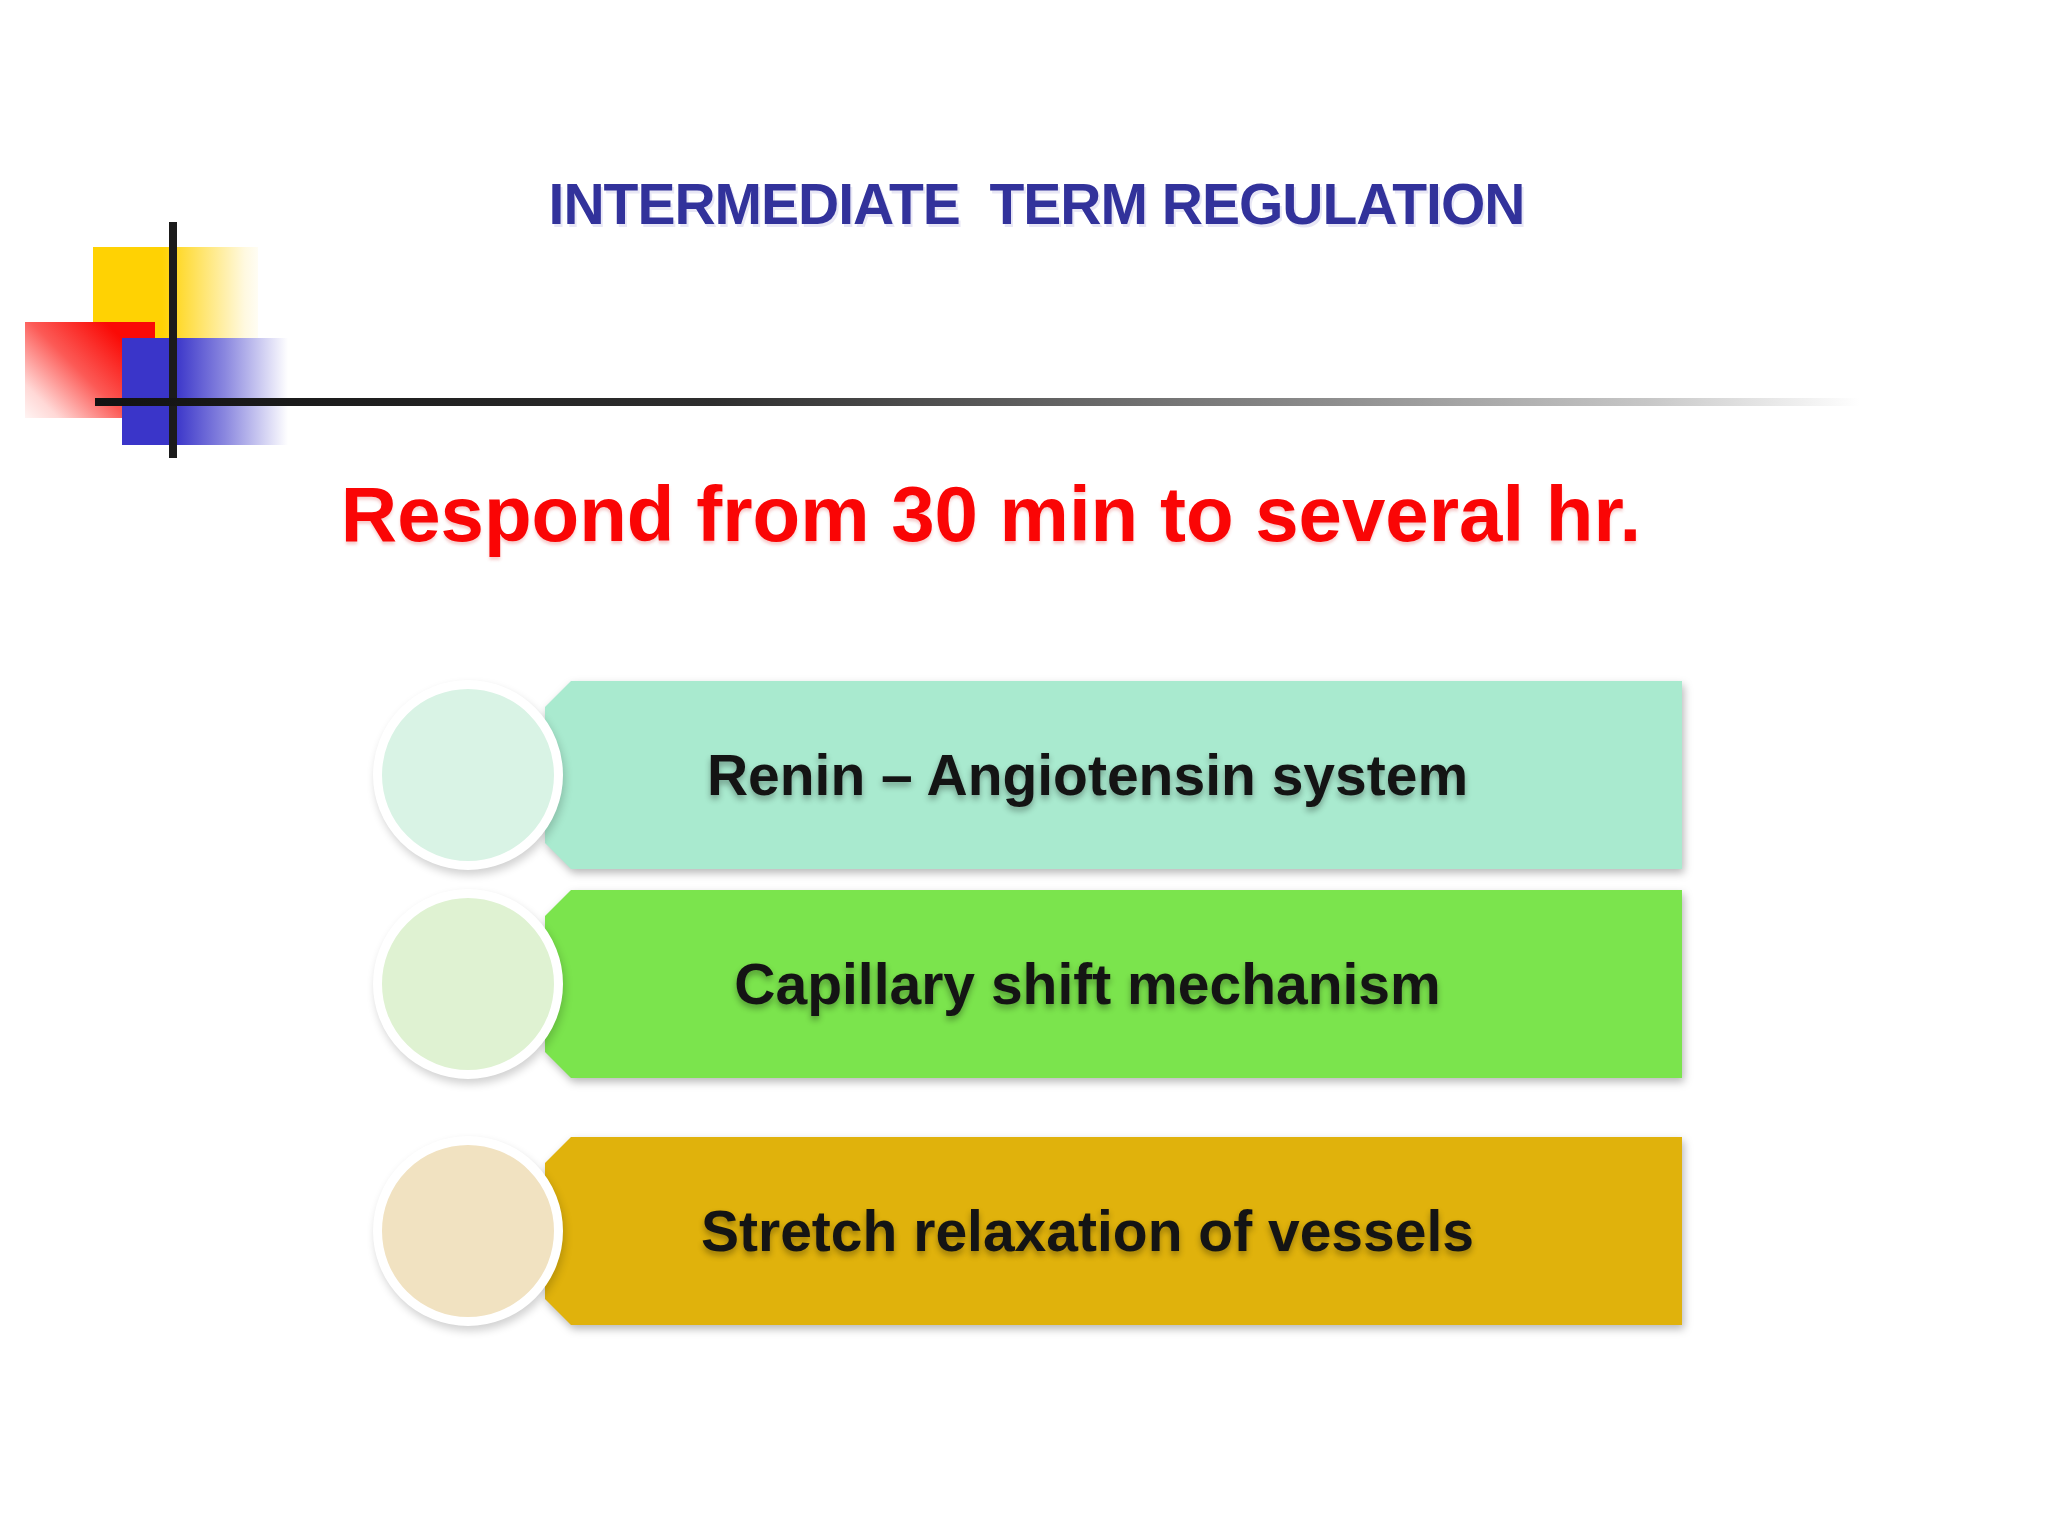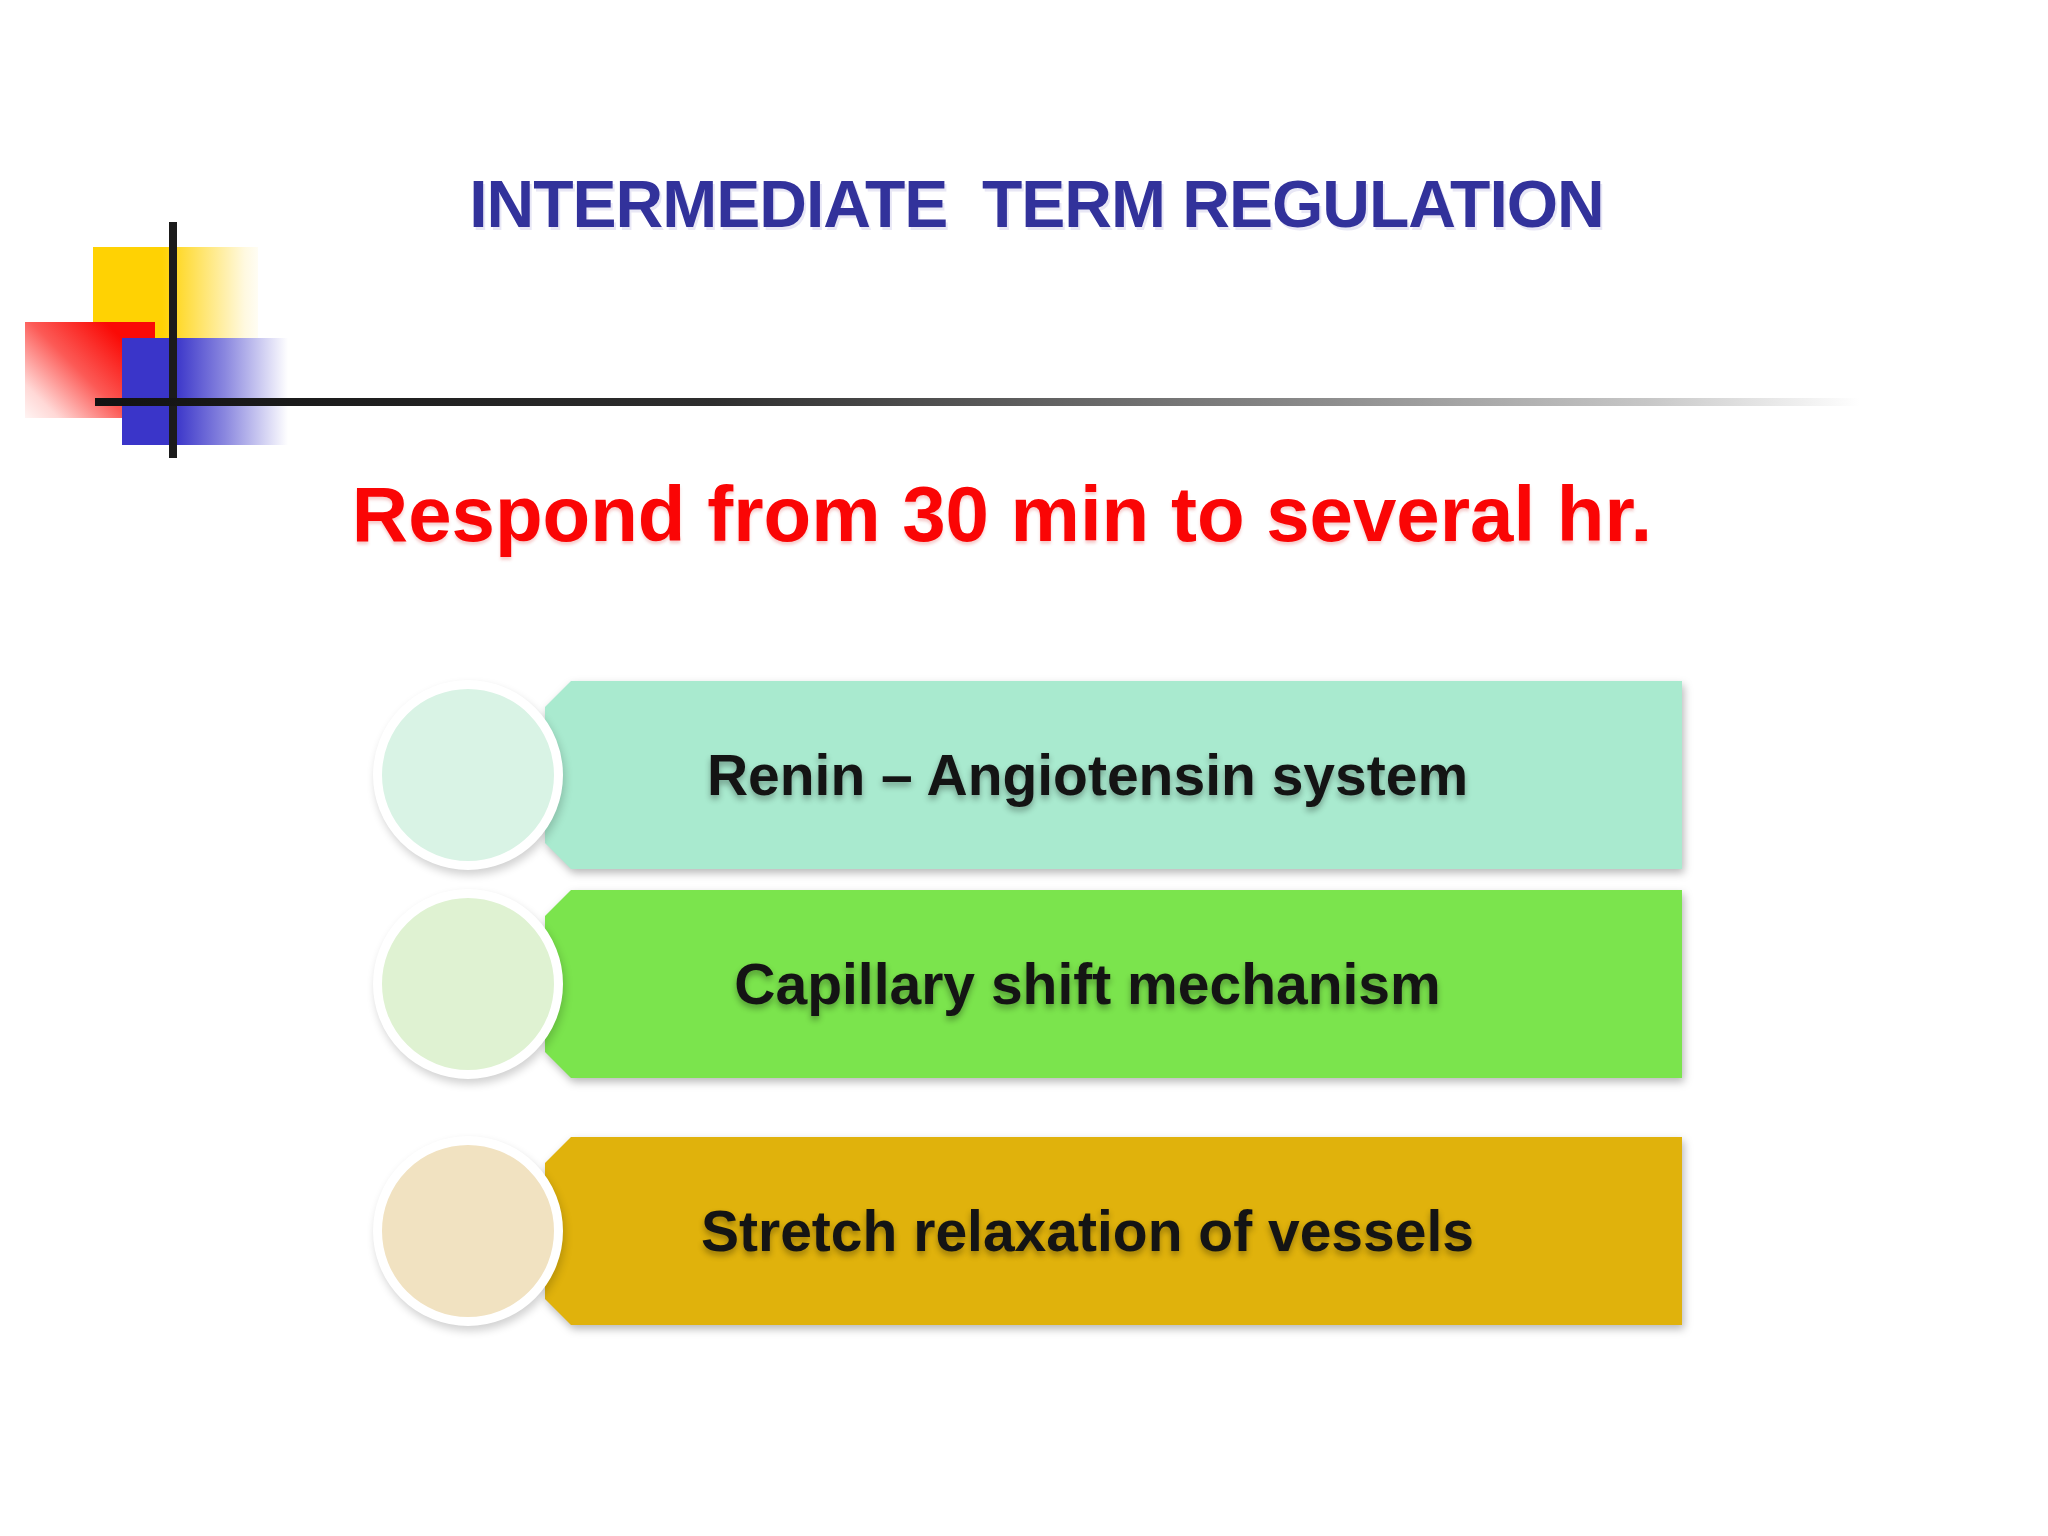--- a/index.html
+++ b/index.html
@@ -27,32 +27,31 @@
   }
   .title-rule {
     position:absolute; left:95px; top:398px; width:1765px; height:8px;
     background:linear-gradient(to right, #121212 0%, #2e2e2e 35%, #8d8d8d 70%, #c7c7c7 88%, rgba(255,255,255,0) 100%);
   }
 
   
   .title {
     position:absolute; left:25px; right:0; top:152px;
     text-align:center; color:var(--title-color);
-    font-size:66px; font-weight:bold; line-height:104px; letter-spacing:-1px;
+    font-size:57px; font-weight:bold; line-height:104px; letter-spacing:-1px;
     white-space:pre-wrap;
     text-shadow:2px 3px 0 rgba(130,120,200,0.18);
   }
 
   
   .subtitle {
     position:absolute; left:0; top:460px; width:1982px;
     text-align:center; color:var(--subtitle-color);
     font-size:78px; font-weight:bold; line-height:108px;
     text-shadow:0 3px 3px rgba(220,60,60,0.25);
-    padding-left:11px;
   }
 
   
   .row { position:absolute; left:373px; width:1309px; height:188px; }
   .row.r0 { top:681px; }
   .row.r1 { top:890px; }
   .row.r2 { top:1137px; }
 
   .banner-wrap {
     position:absolute; left:172px; right:0; top:0; bottom:0;

